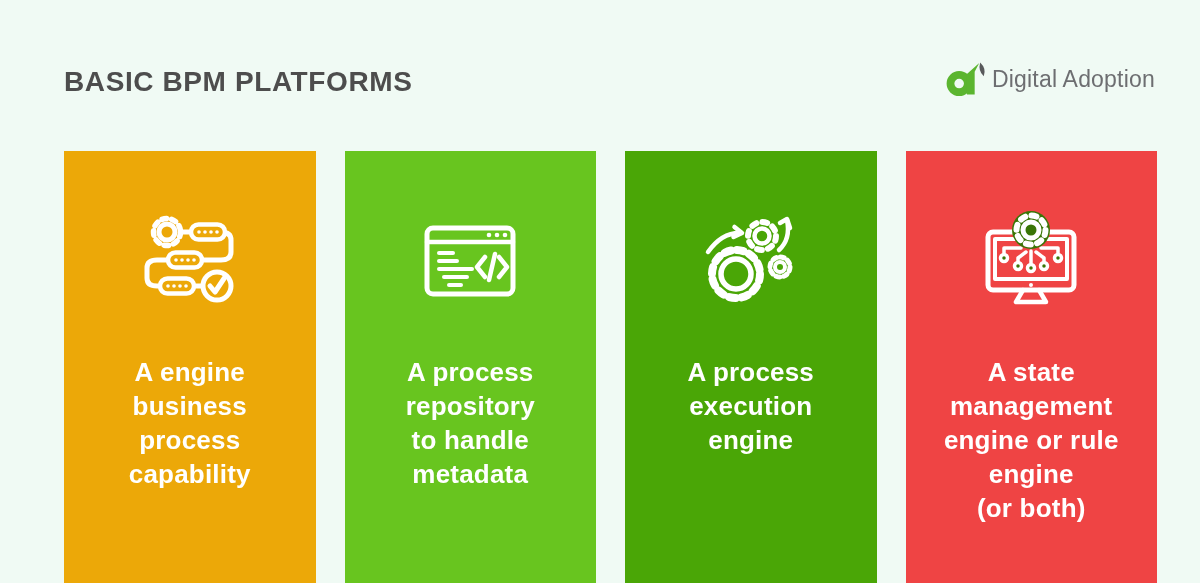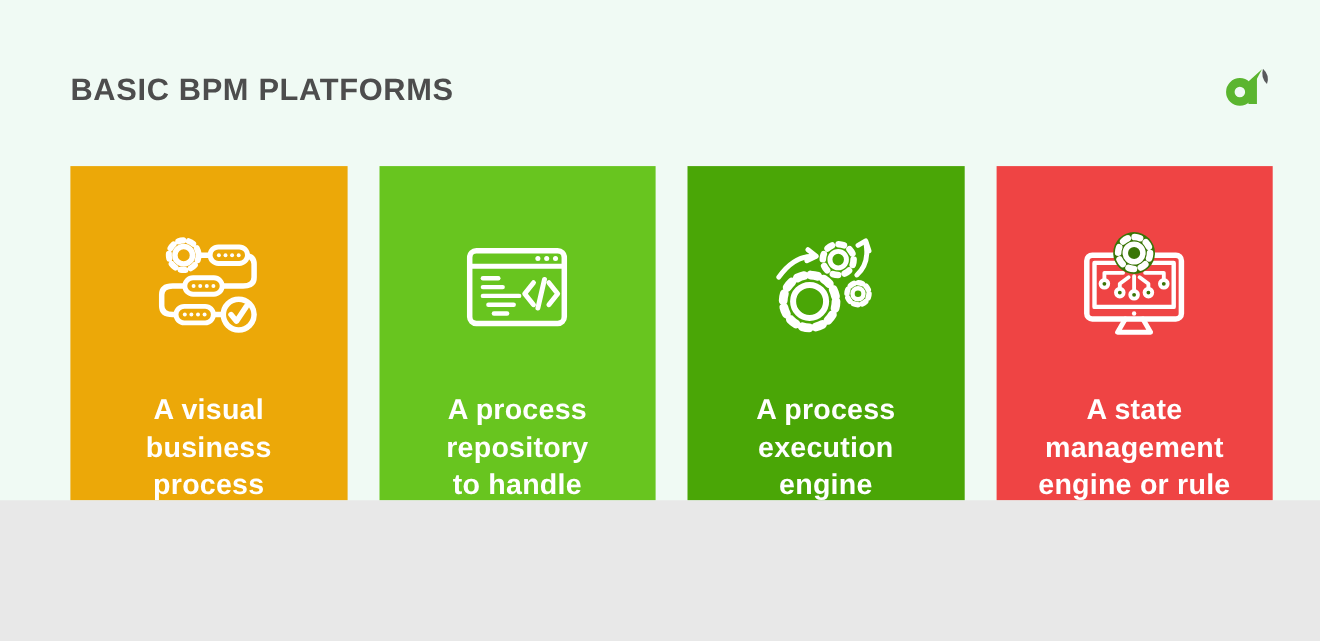--- a/index.html
+++ b/index.html
@@ -1,18 +1,18 @@
 <!DOCTYPE html>
 <html><head>
 <meta charset="utf-8">
 <style>
   * { margin:0; padding:0; box-sizing:border-box; }
   html,body { background:#e8e8e8; }
   .canvas {
-    position:relative; width:1200px; height:455px; overflow:hidden;
+    position:relative; width:1200px; height:583px; overflow:hidden;
     background:#F0FAF4;
     font-family:"Liberation Sans", sans-serif;
   }
   .page-title {
     position:absolute; left:64px; top:66px;
     font-size:28px; font-weight:bold; letter-spacing:0.6px;
     color:#4D4D4D;
   }
   .logo {
     position:absolute; right:45px; top:58px;
@@ -47,20 +47,21 @@
 <div class="canvas">
 
   <div class="page-title">BASIC BPM PLATFORMS</div>
 
   <div class="logo">
     <svg class="logo-mark" viewBox="0 0 46 42">
       <circle cx="15.5" cy="26" r="9.5" fill="none" stroke="#5BB52F" stroke-width="8.5"></circle>
       <path d="M24,38 L32.5,38 L32.5,13 L37.5,3.5 L24,15.5 Z" fill="#5BB52F"></path>
       <path d="M38.5,3 Q45.5,9.5 42.5,18 Q36,12.5 38.5,3 Z" fill="#58595B"></path>
     </svg>
+    <span class="logo-text">Digital Adoption</span>
   </div>
 
   <div class="cards">
 
     <div class="card" style="background: rgb(236, 168, 8); --cc: #ECA808;">
       <div class="card-icon">
         <svg viewBox="0 0 110 110">
           <path class="stroke" stroke-width="5" d="M46,26 H86 Q96,26 96,34 V46 Q96,54 86,54 H22 Q12,54 12,62 V72 Q12,80 22,80 H78"></path>
           <circle class="stroke" cx="32" cy="26" r="13.5" stroke-width="5.5" stroke-dasharray="4.6 5.1"></circle>
           <circle class="stroke" cx="32" cy="26" r="8" stroke-width="5"></circle>
@@ -82,21 +83,21 @@
           <g fill="#FFFFFF">
             <circle cx="33" cy="80" r="1.8"></circle>
               <circle cx="39" cy="80" r="1.8"></circle>
               <circle cx="45" cy="80" r="1.8"></circle>
               <circle cx="51" cy="80" r="1.8"></circle>
           </g>
           <circle class="fill-cc" cx="82" cy="80" r="14" stroke="#FFFFFF" stroke-width="5"></circle>
           <path class="stroke" stroke-width="5" d="M75,80 L80,86 L89,72.5"></path>
         </svg>
       </div>
-      <div class="card-label">A visual
+      <div class="card-label">A engine
 business
 process
 capability</div>
     </div>
 
     <div class="card" style="background: rgb(104, 197, 31); --cc: #68C51F;">
       <div class="card-icon">
         <svg viewBox="0 0 110 110">
           <rect class="stroke" x="12" y="22" width="86" height="66" rx="6" stroke-width="5"></rect>
           <path class="stroke" stroke-width="4.5" d="M12,36 H98"></path>

